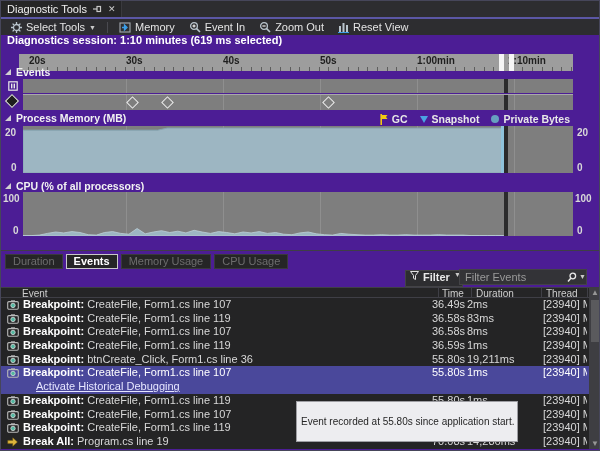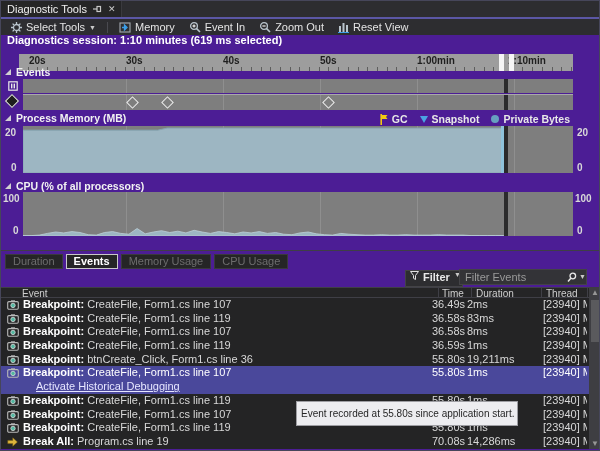--- a/index.html
+++ b/index.html
@@ -89,21 +89,21 @@
   .row-icon{position:absolute;left:6px;top:2px;}
   .ev-text{position:absolute;left:22px;overflow:hidden;width:400px;}
   .ev-text b{color:#ffffff;}
   .selected .ev-text b{color:#ffffff;}
   .cell-time{position:absolute;left:400px;width:64px;text-align:right;}
   .cell-dur{position:absolute;left:466px;width:70px;text-align:left;}
   .cell-thr{position:absolute;left:542px;width:44px;overflow:hidden;}
   .link-row .hist-link{position:absolute;left:35px;text-decoration:underline;color:#e6e6ff;cursor:pointer;}
   
   .tooltip{position:absolute;left:295px;top:400px;width:212px;height:15px;background:#ededf0;
-    border:1px solid #9e9ea3;color:#262626;font-size:10px;line-height:15px;padding:4px 4px;
+    border:1px solid #9e9ea3;color:#262626;font-size:10px;line-height:15px;padding:12px 4px;
     z-index:9;white-space:nowrap;}
   
   .vscroll{position:absolute;left:588px;top:286px;width:12px;height:162px;background:#3e3e42;}
   .vs-arrow{position:absolute;left:0;width:12px;height:11px;color:#969696;font-size:8px;
     text-align:center;line-height:11px;cursor:pointer;}
   .vs-up{top:0;} .vs-down{bottom:0;}
   .vs-thumb{position:absolute;left:2px;top:13px;width:8px;height:42px;background:#5a5a5d;cursor:pointer;}
   svg{display:block;}
 </style>
 </head>

